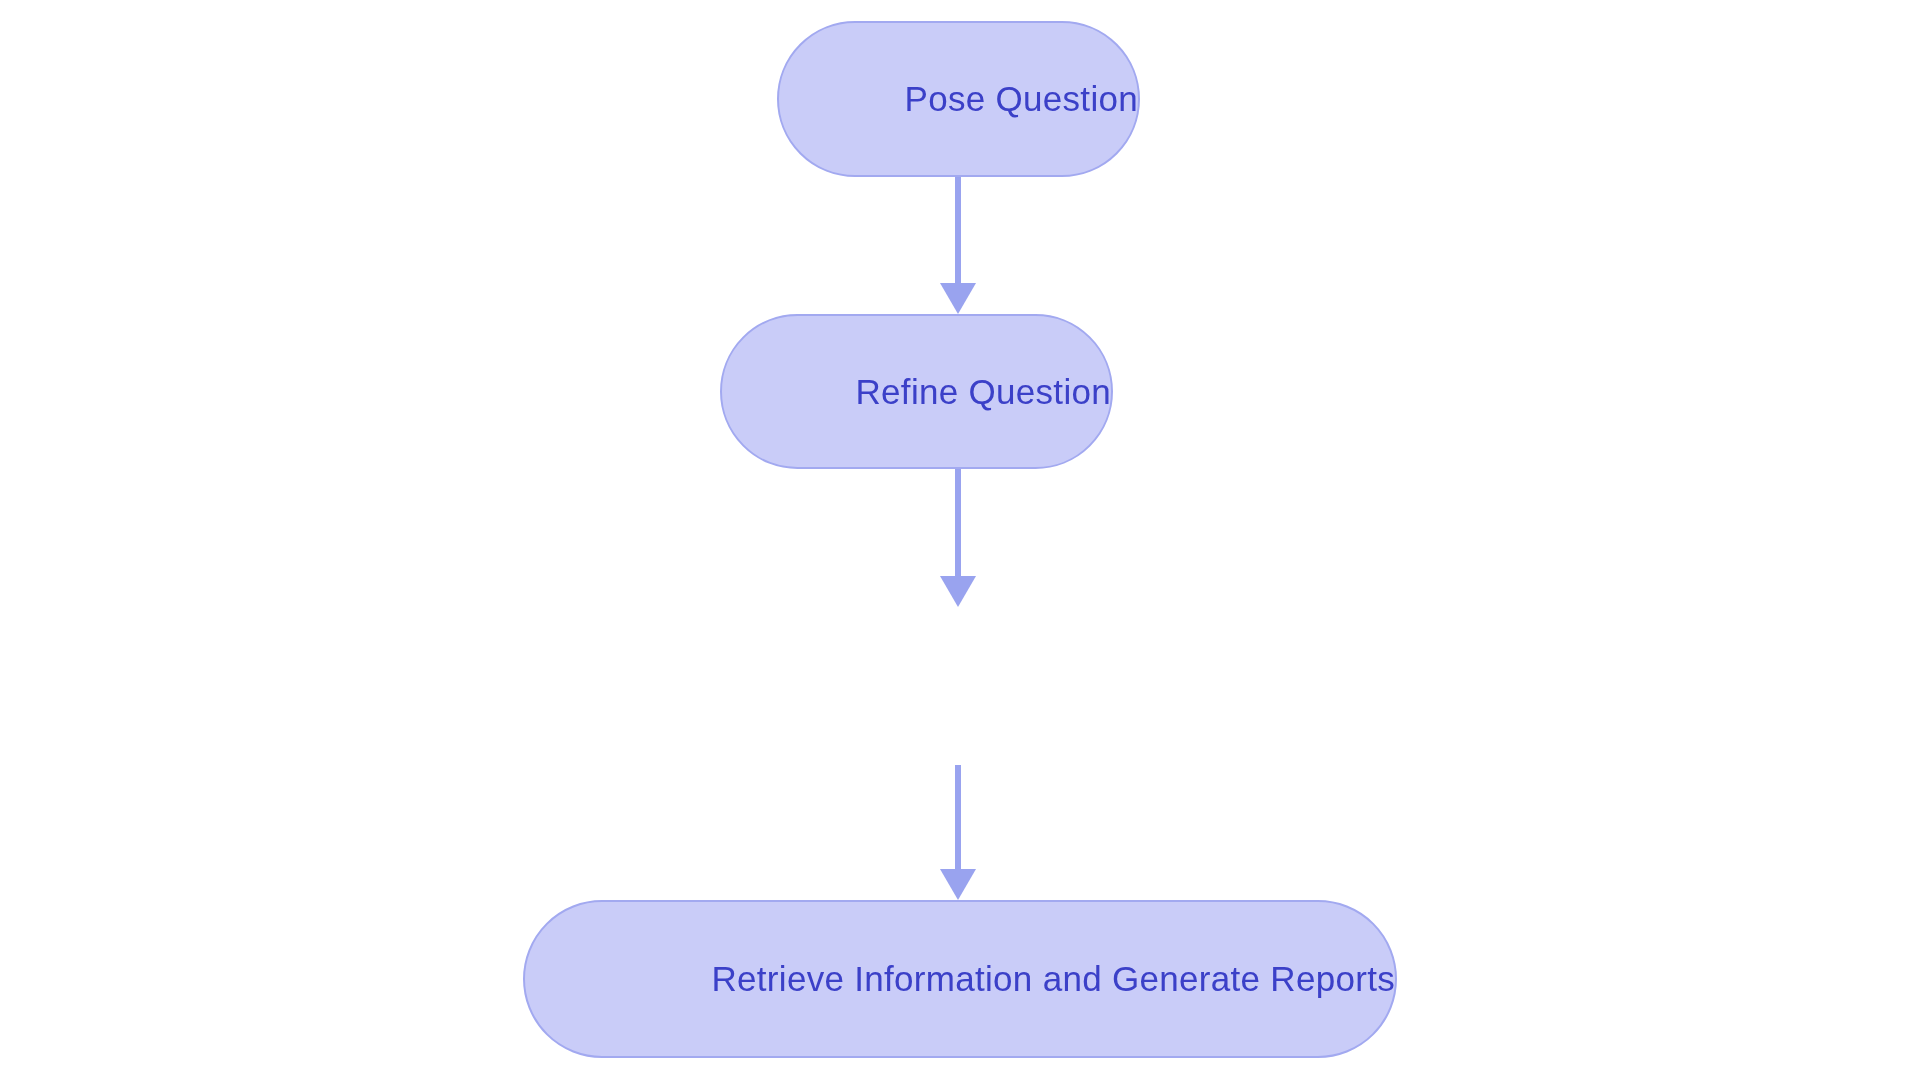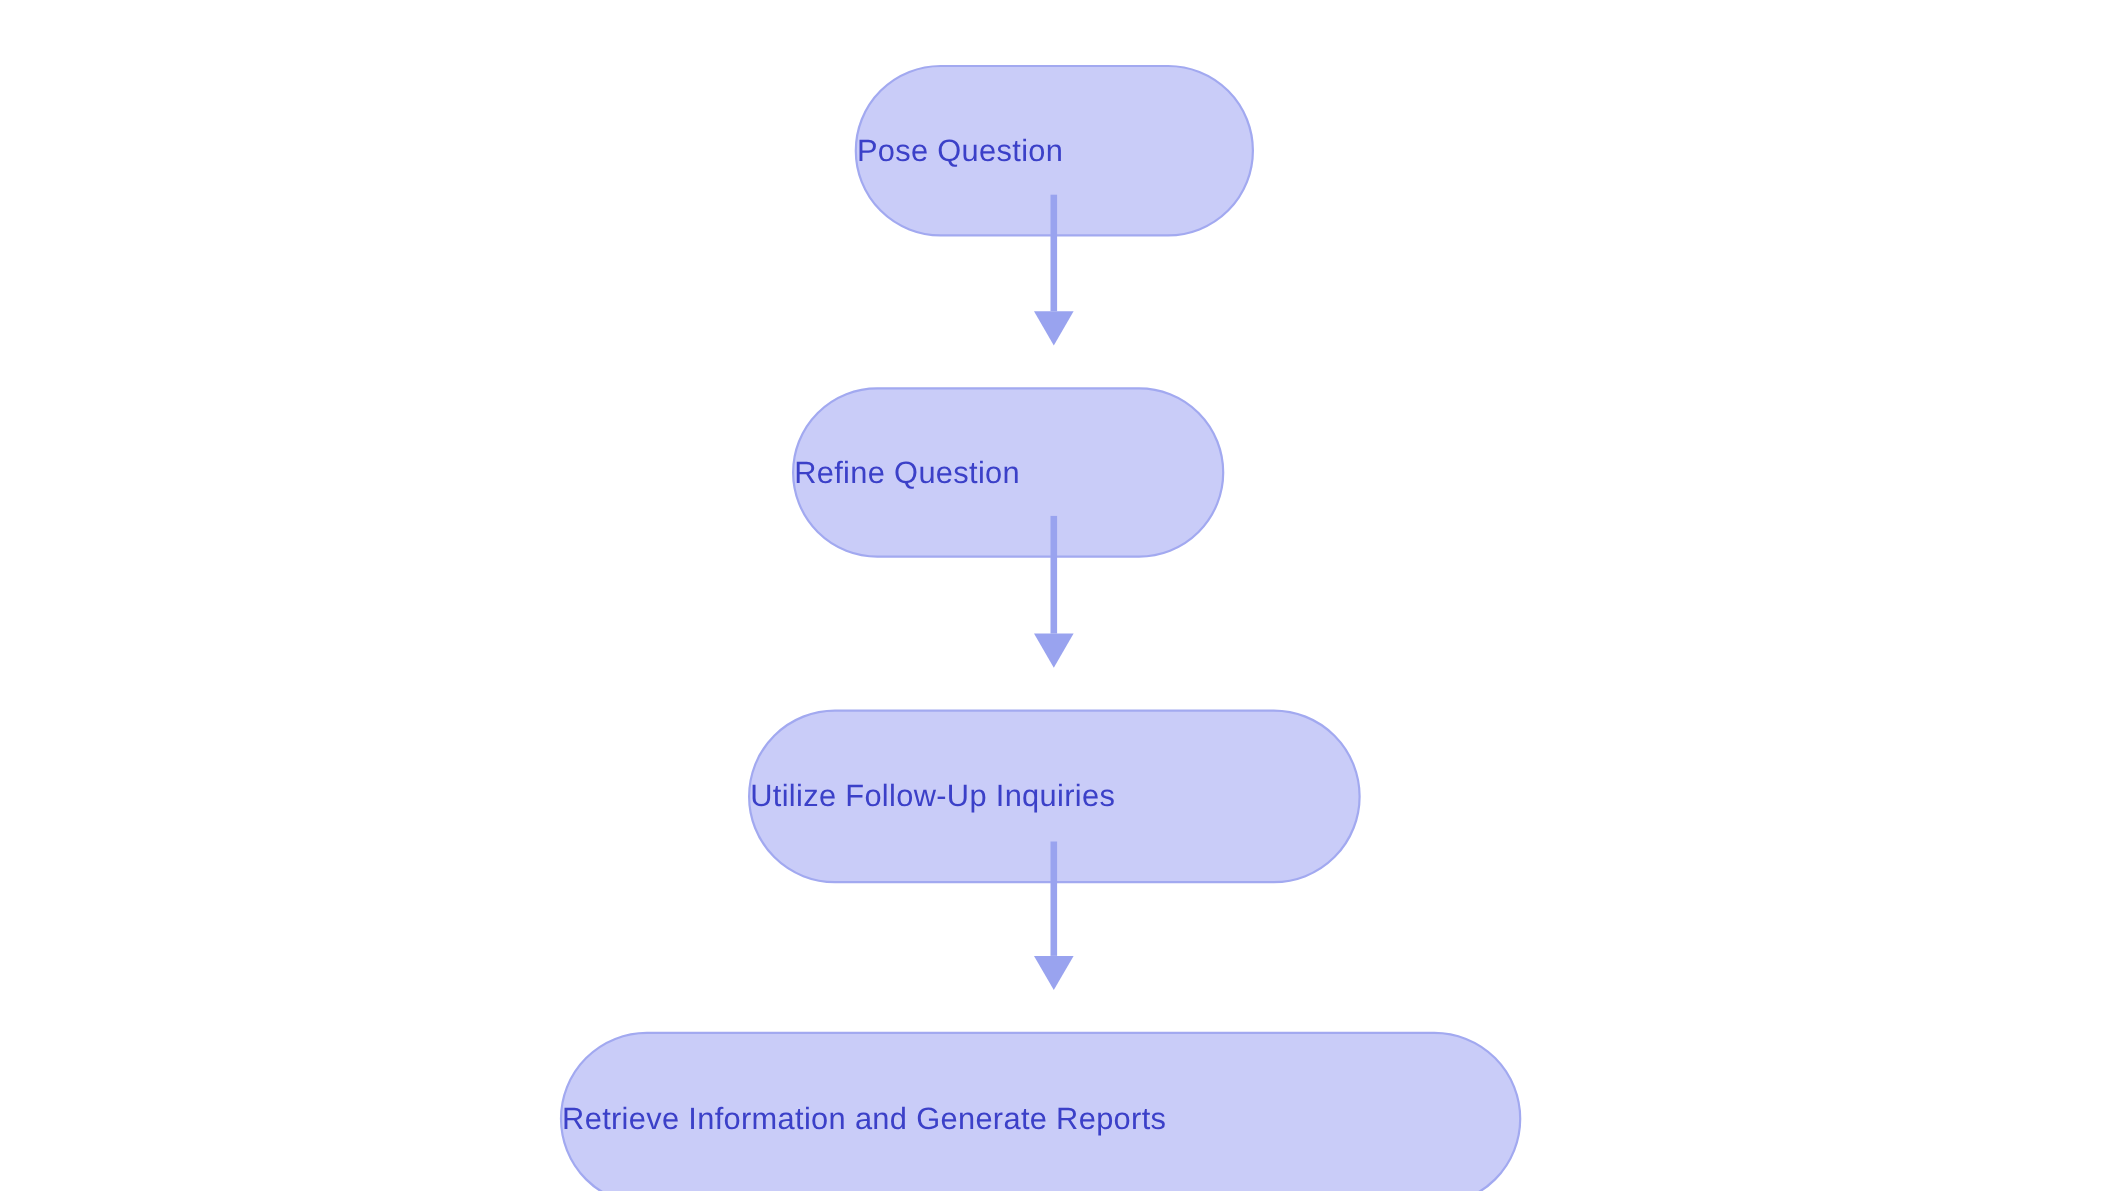--- a/index.html
+++ b/index.html
@@ -20,35 +20,34 @@
   .canvas {
     position: relative;
     width: 1920px;
     height: 1083px;
     background: var(--bg);
   }
   .node {
     position: absolute;
     display: flex;
     align-items: center;
-    justify-content: flex-start;
+    justify-content: flex-end;
     background: var(--node-fill);
     border: 2.5px solid var(--node-border);
     border-radius: 80px;
     color: var(--node-text);
-    font-size: 28px;
+    font-size: 35px;
     letter-spacing: 0.3px;
     text-align: center;
     white-space: nowrap;
-    margin-top: 38px;
   }
   .node-1 { left: 777px; top: 21px;  width: 363px; height: 156px; }
   .node-2 { left: 720px; top: 314px; width: 393px; height: 155px; }
   .node-3 { left: 680px; top: 607px; width: 557px; height: 158px; }
-  .node-4 { left: 509px; top: 900px; width: 874px; height: 158px; }
+  .node-4 { left: 523px; top: 900px; width: 874px; height: 158px; }
 
   .arrow {
     position: absolute;
     left: 940px;           
     width: 36px;
     display: flex;
     flex-direction: column;
     align-items: center;
   }
   .arrow-1 { top: 177px; height: 137px; }
@@ -83,23 +82,20 @@
 
   <div class="node node-2">
     <span>Refine Question</span>
   </div>
 
   <div class="arrow arrow-2">
     <div class="arrow-line"></div>
     <div class="arrow-head"></div>
   </div>
 
-  <div class="node node-3">
-    <span>Utilize Follow-Up Inquiries</span>
-  </div>
 
   <div class="arrow arrow-3">
     <div class="arrow-line"></div>
     <div class="arrow-head"></div>
   </div>
 
   <div class="node node-4">
     <span>Retrieve Information and Generate Reports</span>
   </div>
 

